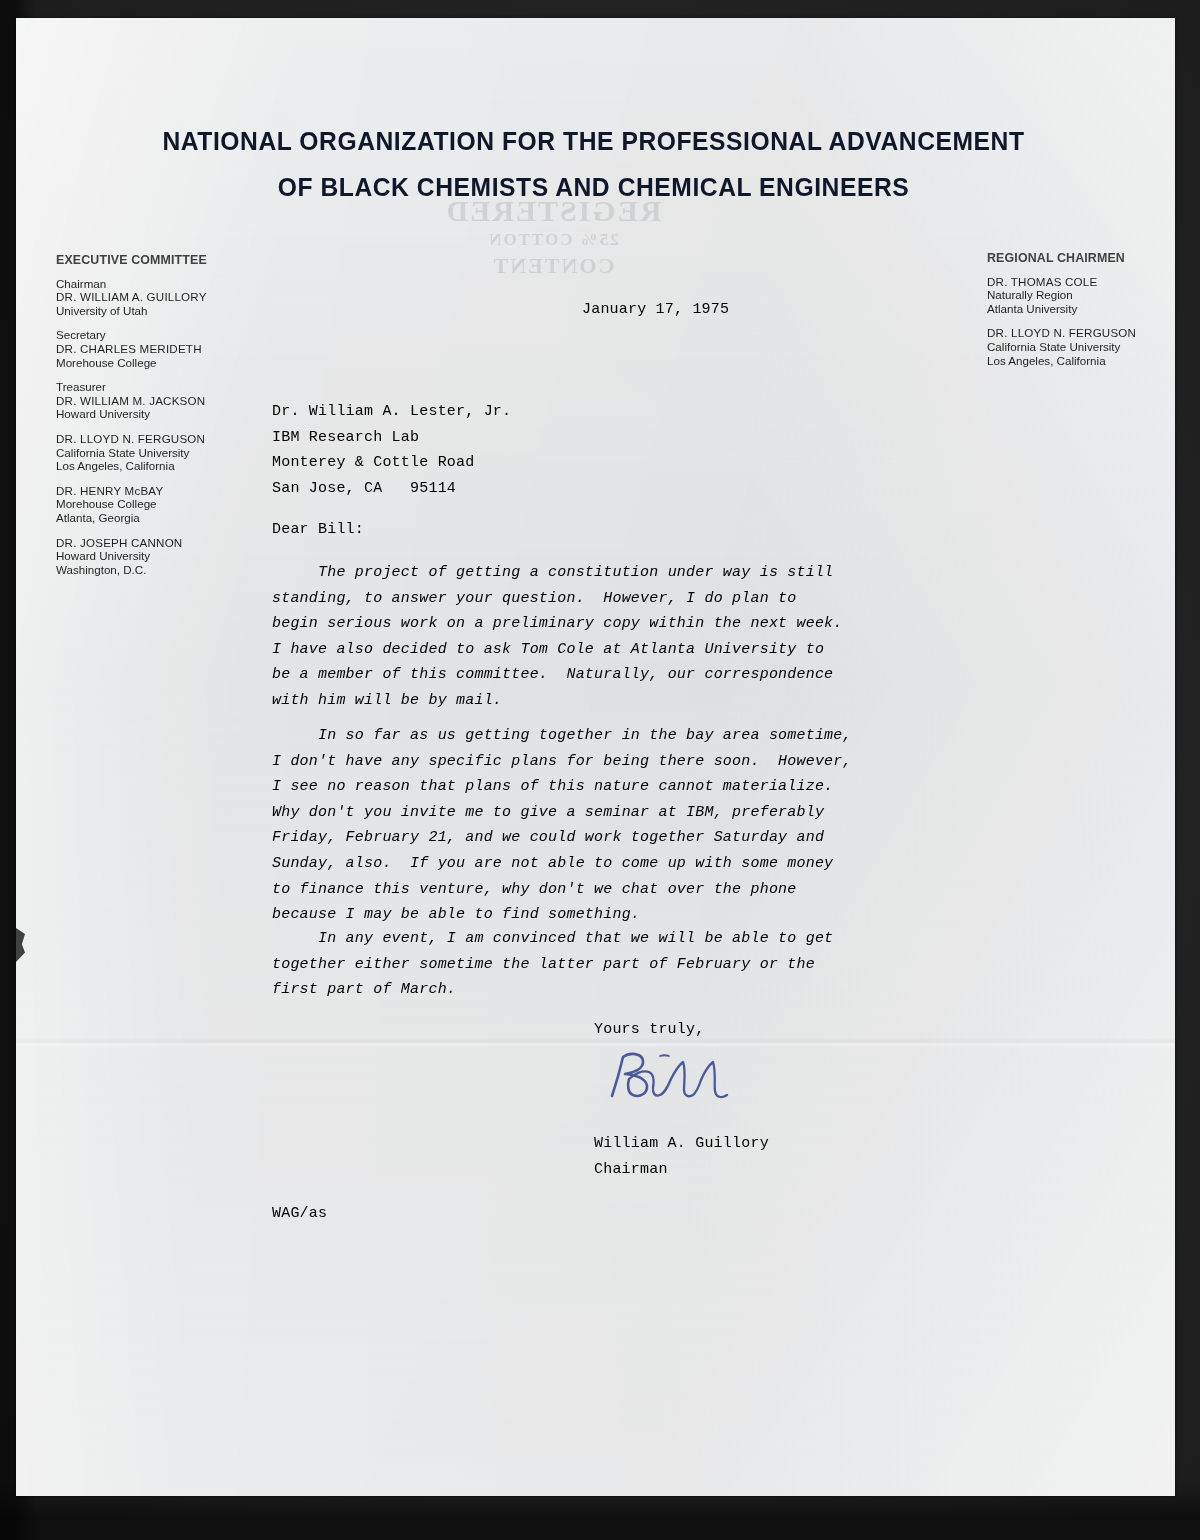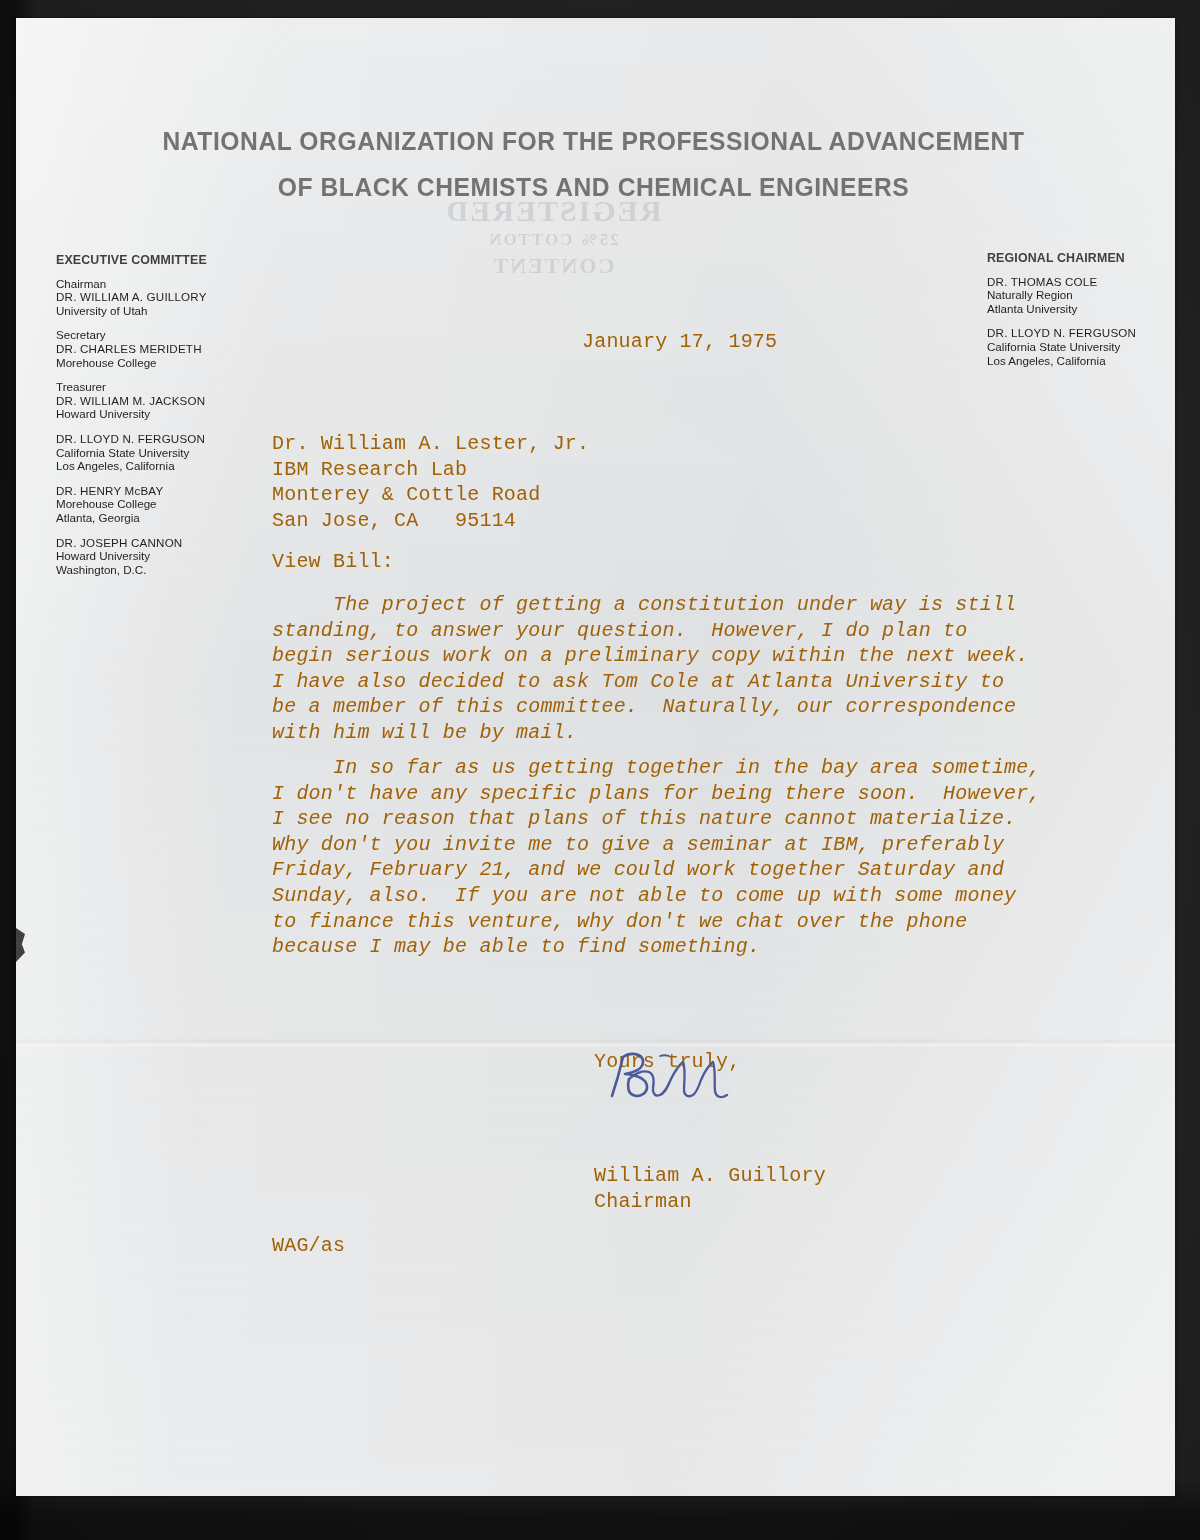--- a/index.html
+++ b/index.html
@@ -88,21 +88,21 @@
   .watermark .wm1 { font-size: 30px; font-weight: 700; line-height: 34px; }
   .watermark .wm2 { font-size: 17px; font-weight: 700; line-height: 24px; }
   .watermark .wm3 { font-size: 22px; font-weight: 700; line-height: 28px; }
 
   
   .letterhead {
     position: absolute;
     left: 0; right: 4px;
     top: 100px;
     text-align: center;
-    color: #737373;
+    color: #0f172a;
   }
   .letterhead .lh-line {
     font-family: "Liberation Sans Narrow", "Liberation Sans", sans-serif;
     font-weight: 700;
     font-size: 26.5px;
     letter-spacing: .6px;
     line-height: 46px;
     transform: scaleX(.93);
     white-space: nowrap;
   }
@@ -125,27 +125,26 @@
     color: #404040;
   }
   .blk { margin-bottom: 11px; }
   .blk .role { display: block; }
   .blk .nm   { display: block; letter-spacing: .2px; }
   .blk .aff  { display: block; }
 
   
   .typed {
     position: absolute;
-    color: #a16207;
+    color: #000000;
     font-family: "Liberation Mono", "DejaVu Sans Mono", monospace;
-    font-size: 20px;
+    font-size: 15px;
     line-height: 25.6px;
     letter-spacing: .2px;
     white-space: pre;
-    margin-top: 32px;
   }
   .date      { left: 566px; top: 279px; }
   .recipient { left: 256px; top: 381px; }
   .salutation{ left: 256px; top: 499px; }
   .para      { left: 256px; font-style: italic; }
   .p1        { top: 542px; }
   .p2        { top: 705px; }
   .p3        { top: 908px; }
   .closing   { left: 578px; top: 999px; }
   .signer    { left: 578px; top: 1113px; }
@@ -232,35 +231,38 @@
             <span class="aff">Los Angeles, California</span>
           </div>
         </div>
     </div>
 
     <div class="typed date">January 17, 1975</div>
     <div class="typed recipient">Dr. William A. Lester, Jr.
 IBM Research Lab
 Monterey &amp; Cottle Road
 San Jose, CA   95114</div>
-    <div class="typed salutation">View Bill:</div>
+    <div class="typed salutation">Dear Bill:</div>
     <div class="typed para p1">     The project of getting a constitution under way is still
 standing, to answer your question.  However, I do plan to
 begin serious work on a preliminary copy within the next week.
 I have also decided to ask Tom Cole at Atlanta University to
 be a member of this committee.  Naturally, our correspondence
 with him will be by mail.</div>
     <div class="typed para p2">     In so far as us getting together in the bay area sometime,
 I don't have any specific plans for being there soon.  However,
 I see no reason that plans of this nature cannot materialize.
 Why don't you invite me to give a seminar at IBM, preferably
 Friday, February 21, and we could work together Saturday and
 Sunday, also.  If you are not able to come up with some money
 to finance this venture, why don't we chat over the phone
 because I may be able to find something.</div>
+    <div class="typed para p3">     In any event, I am convinced that we will be able to get
+together either sometime the latter part of February or the
+first part of March.</div>
     <div class="typed closing">Yours truly,</div>
 
     <div class="signature" title="Bill">
       <svg width="140" height="60" viewBox="0 0 140 60" fill="none">
         <g id="sig-ink" stroke-linecap="round" stroke-linejoin="round" fill="none" stroke="#4a5a9a">
           <path d="M10 48 C14 36, 18 22, 21 9 C28 4, 40 5, 41 13 C42 21, 31 25, 23 26 C33 27, 44 30, 45 38 C45.6 45, 38 50, 31 47 C26 45, 25 38, 27 31" stroke-width="2.6"></path>
           <path d="M27 31 C32 26, 40 22, 47 24 C52 26, 52 34, 51 40 C50.4 45, 53 49, 58 47 C63 45, 66 38, 69 31" stroke-width="2.3"></path>
           <path d="M69 31 C72 25, 76 18, 81 14 C84 22, 82 34, 82 42 C82 47, 86 50, 91 47 C95 44, 97 38, 99 32" stroke-width="2.3"></path>
           <path d="M99 32 C102 25, 106 18, 111 14 C114 23, 112 35, 113 43 C114 49, 119 51, 125 47" stroke-width="2.3"></path>
           <path d="M58 8 C61 7, 64 7, 67 8" stroke-width="1.8"></path>

